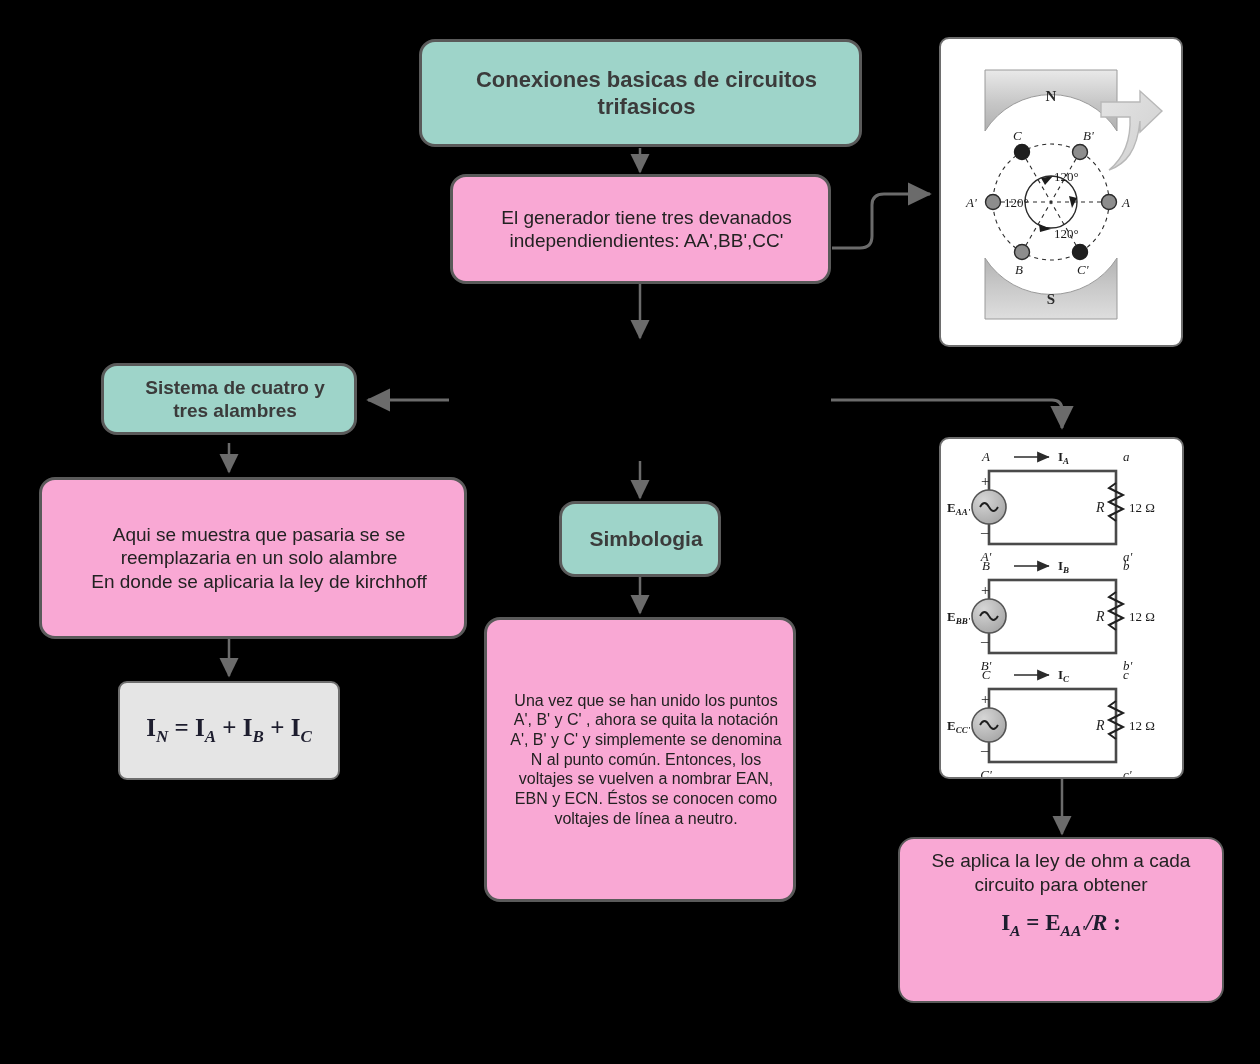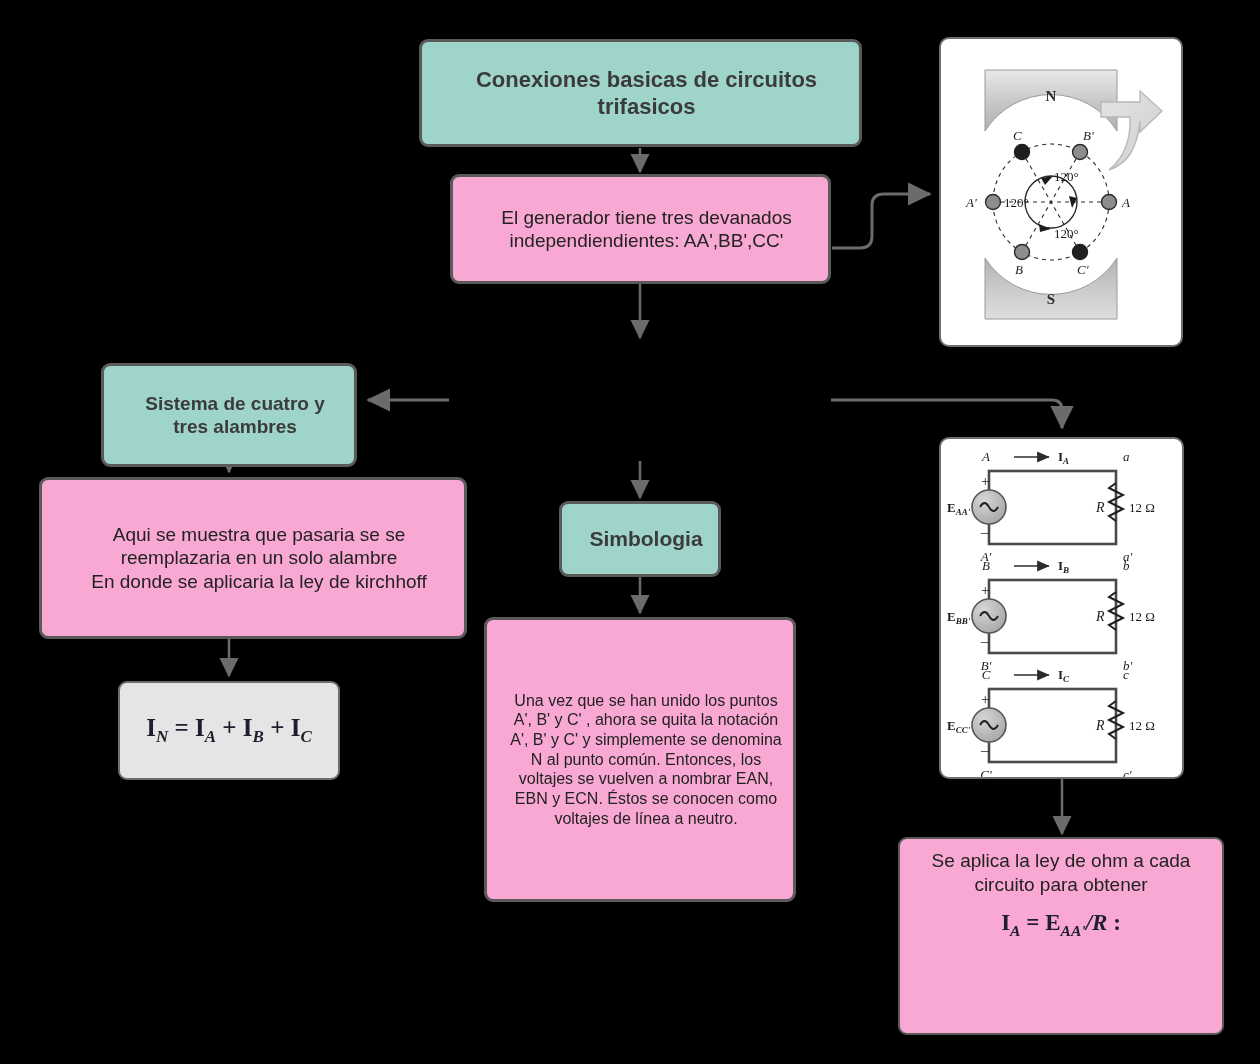--- a/index.html
+++ b/index.html
@@ -20,21 +20,21 @@
     width: 1260px;
     height: 1064px;
   }
   .node {
     position: absolute;
     box-sizing: border-box;
     display: flex;
     align-items: center;
     justify-content: center;
     text-align: center;
-    border-radius: 9px;
+    border-radius: 16px;
     border: 3px solid #5a5a5a;
     line-height: 1.23;
     color: #3b3b3b;
     padding-left: 12px;
   }
   .node-teal {
     background: #9ed4c9;
     font-weight: bold;
   }
   .node-white {
@@ -193,21 +193,21 @@
       <text x="63" y="168" font-family="'Liberation Serif',serif" font-size="13" fill="#1c1c1c">120°</text>
       <text x="113" y="199" font-family="'Liberation Serif',serif" font-size="13" fill="#1c1c1c">120°</text>
     </svg>
   </div>
 
   <div class="node node-white" style="left:450px; top:174px; width:381px; height:110px; font-size:19px;">
     <div class="node-inner">El generador  tiene tres devanados independiendientes: AA',BB',CC'</div>
   </div>
 
 
-  <div class="node node-teal" style="left:101px; top:363px; width:256px; height:104px; font-size:19px;">
+  <div class="node node-teal" style="left:101px; top:363px; width:256px; height:72px; font-size:19px;">
     <div class="node-inner">Sistema de cuatro y tres alambres</div>
   </div>
 
   <div class="node node-white" style="left:39px; top:477px; width:428px; height:162px; font-size:19px;">
     <div class="node-inner">Aqui se muestra que pasaria se se reemplazaria en un solo alambre
 En donde se aplicaria la ley de kirchhoff</div>
   </div>
 
   <div class="formula-box" style="left:118px; top:681px; width:222px; height:99px;">
     <span class="formula" style="font-size:25px;">
@@ -290,21 +290,21 @@
         <text x="117" y="22" font-family="'Liberation Serif',serif" font-size="13" font-weight="bold" fill="#1c1c1c"><tspan>I</tspan><tspan font-style="italic" font-size="9" dy="3">C</tspan></text>
         <text x="6" y="73" font-family="'Liberation Serif',serif" font-size="13" font-weight="bold" fill="#1c1c1c"><tspan>E</tspan><tspan font-style="italic" font-size="9" dy="3">CC'</tspan></text>
         <text x="40" y="47" font-family="'Liberation Serif',serif" font-size="15" fill="#1c1c1c">+</text>
         <text x="40" y="98" font-family="'Liberation Serif',serif" font-size="15" fill="#1c1c1c">–</text>
         <text x="155" y="73" font-family="'Liberation Serif',serif" font-style="italic" font-size="14" fill="#1c1c1c">R</text>
         <text x="188" y="73" font-family="'Liberation Serif',serif" font-size="13" fill="#1c1c1c">12 Ω</text>
       </g>
     </svg>
   </div>
 
-  <div class="node node-white" style="left:898px; top:837px; width:326px; height:198px; display:block; border-width:2px;">
+  <div class="node node-white" style="left:898px; top:837px; width:326px; height:166px; display:block; border-width:2px;">
     <div class="ohm-text">Se aplica la ley de ohm a cada circuito para obtener</div>
 
     <div class="ohm-eq" style="top:70px;">
       <span class="formula" style="font-size:23px;">
         <span>I</span><span class="sub">A</span>
         <span>=</span>
         <span>E</span><span class="sub">AA'</span><i>/R</i>
         <span>:</span>
       </span>
     </div>

